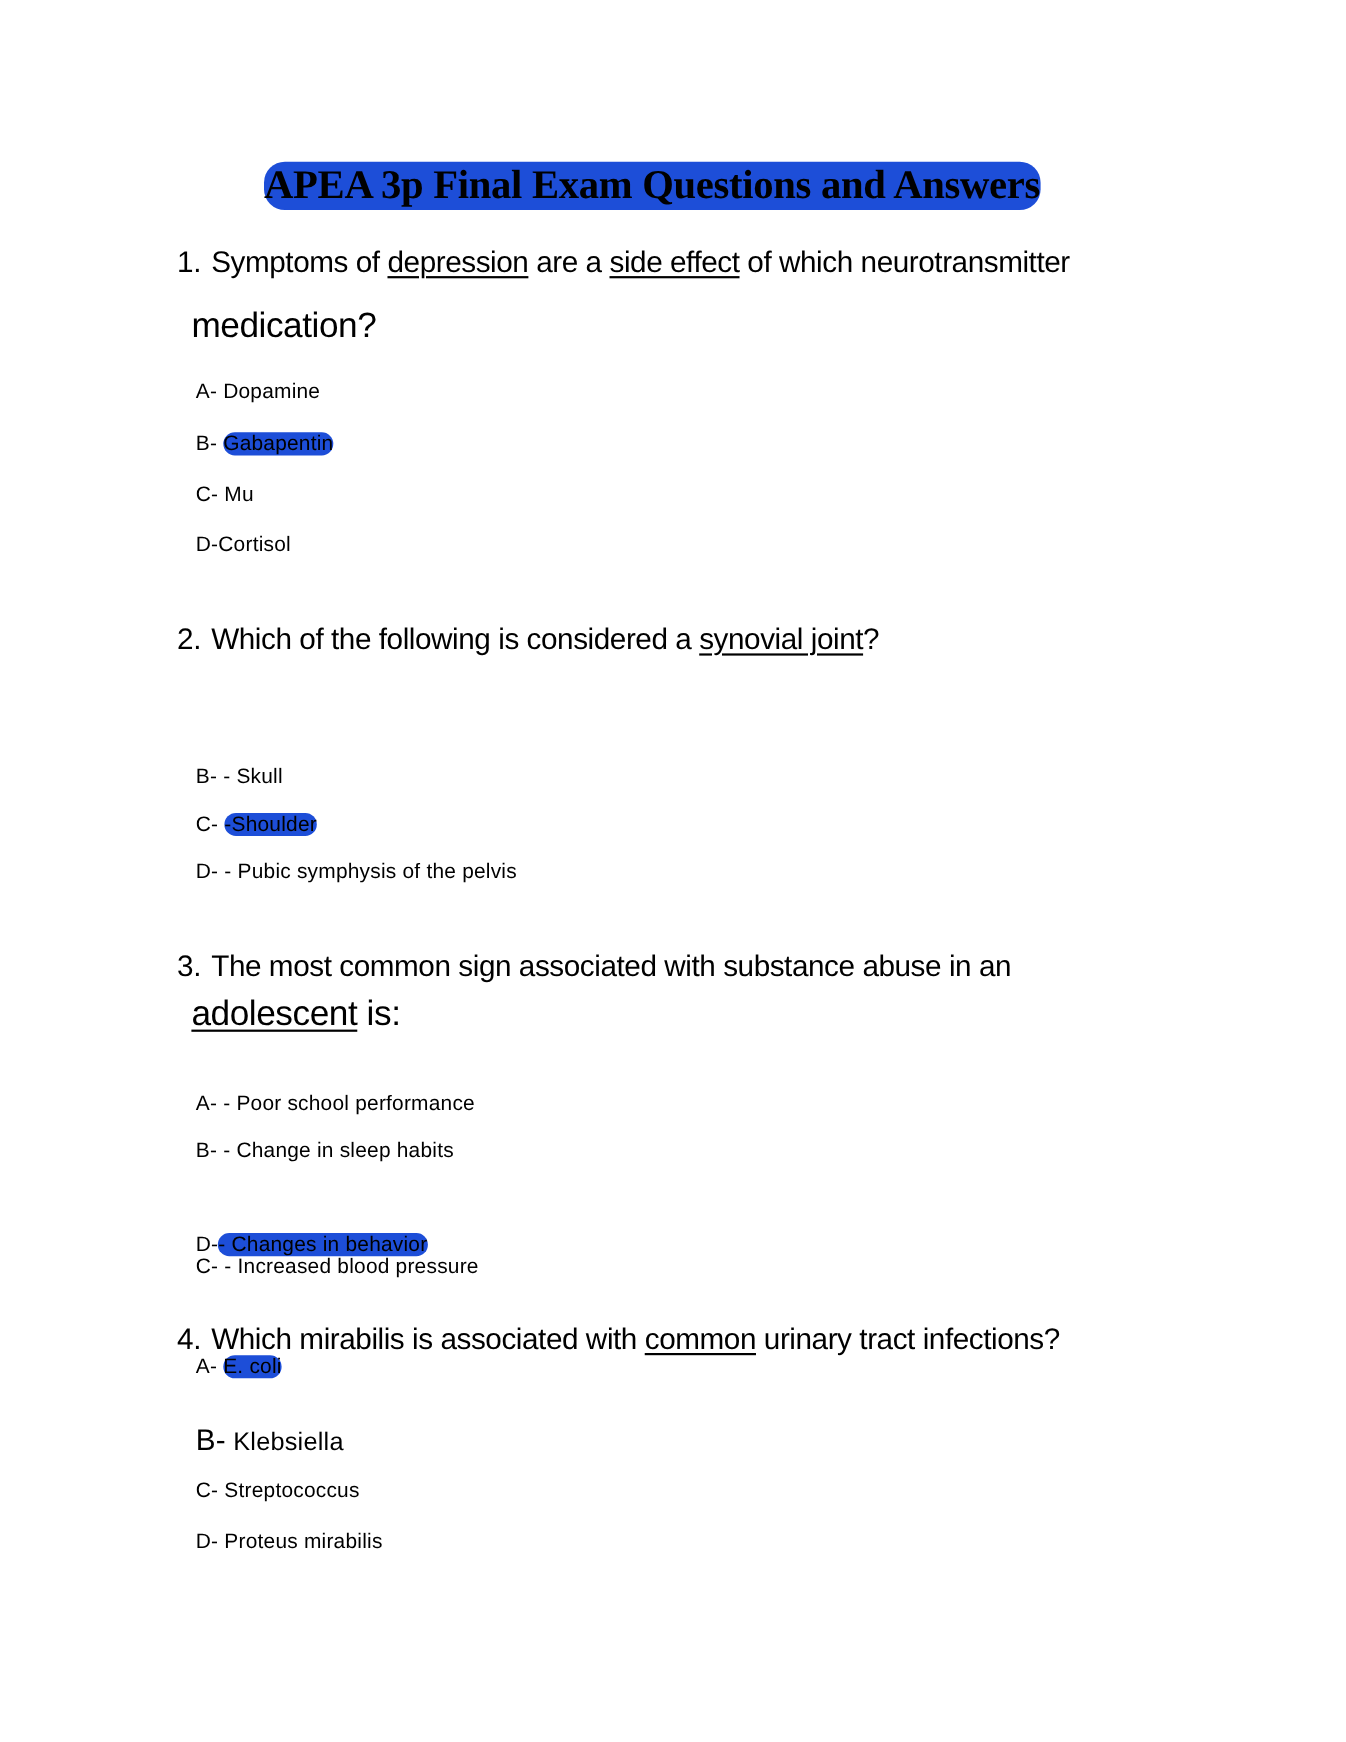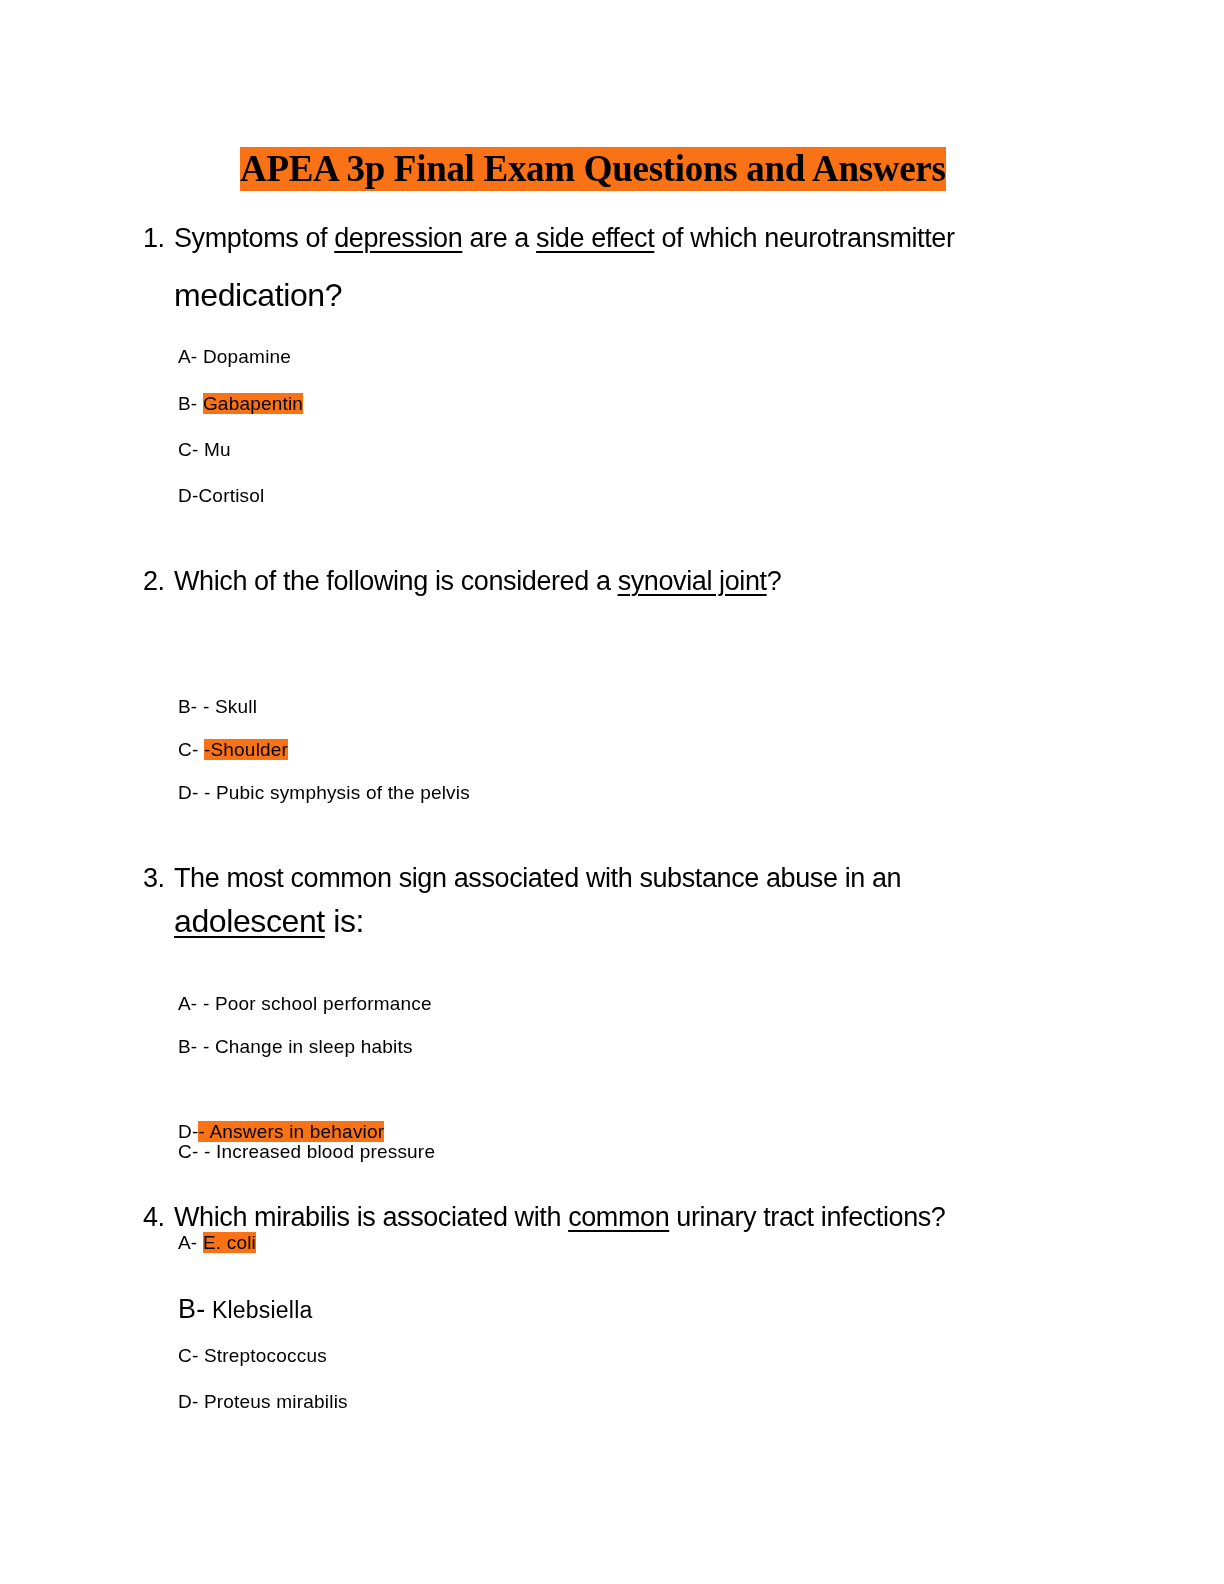--- a/index.html
+++ b/index.html
@@ -26,25 +26,26 @@
       top: 147px;
       height: 44px;
       font-family: "Liberation Serif", "DejaVu Serif", serif;
       font-weight: bold;
       font-size: 37px;
       line-height: 44px;
       letter-spacing: -0.3px;
       white-space: nowrap;
     }
     .hl {
-      background: #f97316;
+      background: #1d4ed8;
+      border-radius: 19px;
     }
     .q {
       position: absolute;
-      left: 143px;
+      left: 161px;
       font-size: 27px;
       line-height: 34px;
       white-space: nowrap;
       letter-spacing: -0.4px;
     }
     .q .num {
       display: inline-block;
       width: 31px;
     }
     .q-cont {
@@ -127,21 +128,21 @@
   <div class="opt" style="top:987px;">
     <span class="letter">A-</span> <span>- Poor school performance</span>
   </div>
   <div class="opt" style="top:1030px;">
     <span class="letter">B-</span> <span>- Change in sleep habits</span>
   </div>
   <div class="opt" style="top:1135px;">
     <span class="letter">C-</span> <span>- Increased blood pressure</span>
   </div>
   <div class="opt" style="top:1115px;">
-    <span class="letter">D-</span><span class="hl">- Answers in behavior</span>
+    <span class="letter">D-</span><span class="hl">- Changes in behavior</span>
   </div>
 
   <div class="q" style="top:1200px;">
     <span class="num">4.</span><span>Which mirabilis is associated with </span><u>common</u><span> urinary tract infections?</span>
   </div>
 
   <div class="opt" style="top:1226px;">
     <span class="letter">A-</span> <span class="hl">E. coli</span>
   </div>
   <div class="opt small" style="top:1292px;">

